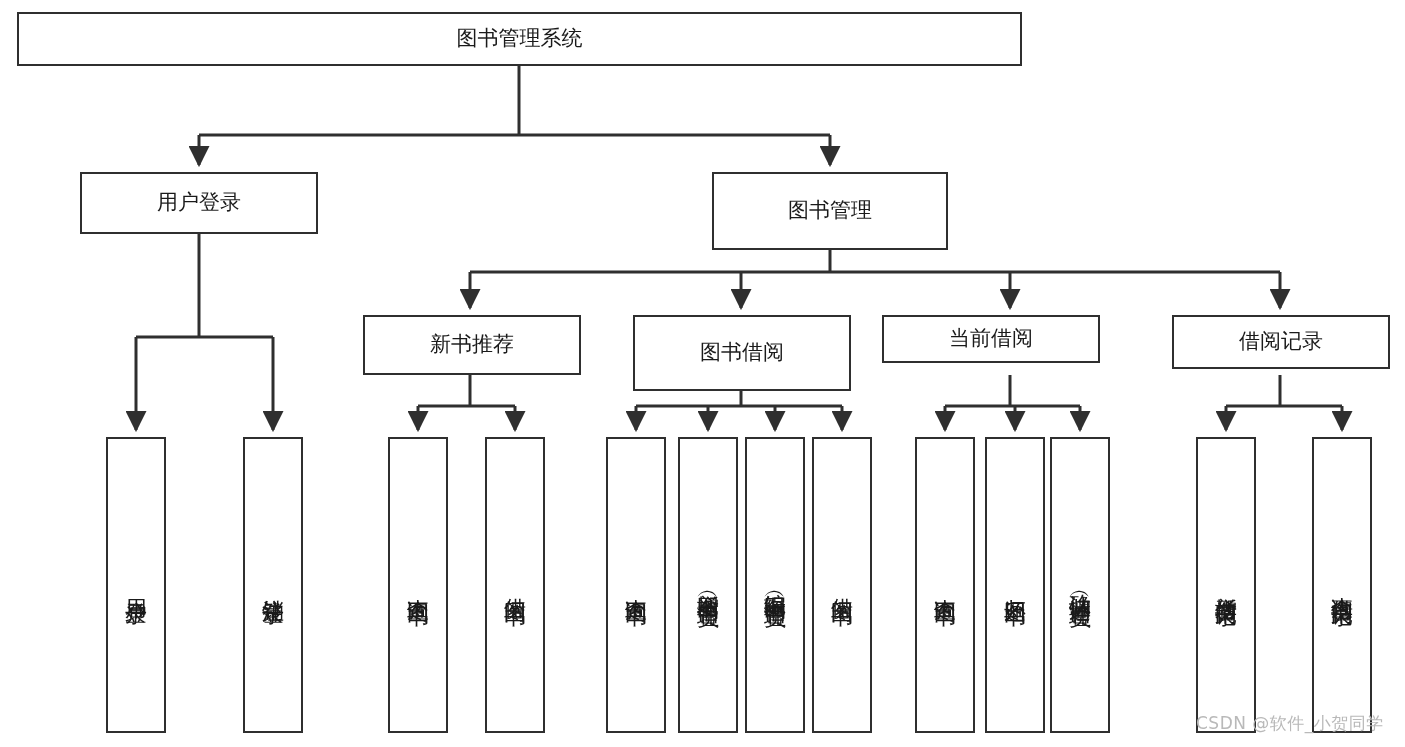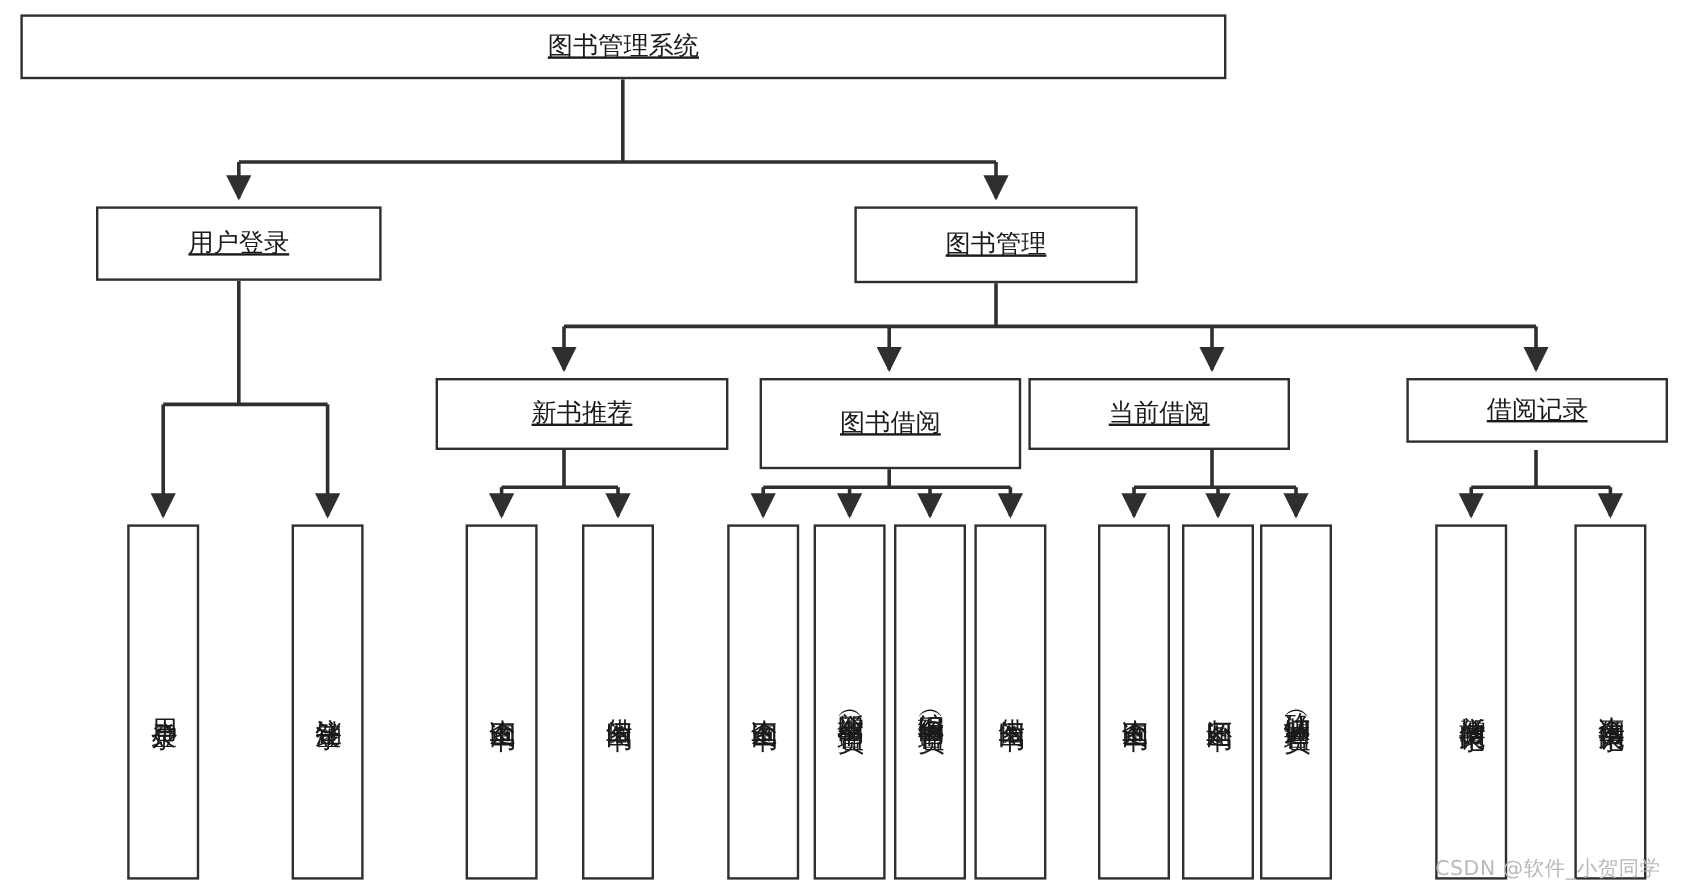--- a/index.html
+++ b/index.html
@@ -38,21 +38,20 @@
     overflow: hidden;
   }
   .node .label {
     color: #1a1a1a;
     text-align: center;
     line-height: 1.12;
     white-space: pre;
   }
   .node.horiz .label {
     font-size: 21px;
-    text-decoration: underline;
   }
   .node.vert {
     align-items: center;
     justify-content: center;
   }
   .node.vert .label {
     writing-mode: vertical-rl;
     text-orientation: upright;
     font-size: 22px;
     letter-spacing: 2px;
@@ -122,30 +121,30 @@
     </g>
   </svg>
 
   <div id="nodes-layer">
       <div class="node horiz" style="left: 17px; top: 12px; width: 1005px; height: 54px;">
         <span class="label">图书管理系统</span>
       </div>
       <div class="node horiz" style="left: 80px; top: 172px; width: 238px; height: 62px;">
         <span class="label">用户登录</span>
       </div>
-      <div class="node horiz" style="left: 712px; top: 172px; width: 236px; height: 64px;">
+      <div class="node horiz" style="left: 712px; top: 172px; width: 236px; height: 78px;">
         <span class="label">图书管理</span>
       </div>
-      <div class="node horiz" style="left: 363px; top: 315px; width: 244px; height: 60px;">
+      <div class="node horiz" style="left: 363px; top: 315px; width: 218px; height: 60px;">
         <span class="label">新书推荐</span>
       </div>
       <div class="node horiz" style="left: 633px; top: 315px; width: 218px; height: 76px;">
         <span class="label">图书借阅</span>
       </div>
-      <div class="node horiz" style="left: 857px; top: 315px; width: 218px; height: 60px;">
+      <div class="node horiz" style="left: 882px; top: 315px; width: 218px; height: 48px;">
         <span class="label">当前借阅</span>
       </div>
       <div class="node horiz" style="left: 1172px; top: 315px; width: 218px; height: 54px;">
         <span class="label">借阅记录</span>
       </div>
       <div class="node vert" style="left: 106px; top: 437px; width: 60px; height: 296px;">
         <span class="label">用户登录</span>
       </div>
       <div class="node vert" style="left: 243px; top: 437px; width: 60px; height: 296px;">
         <span class="label">注销登录</span>

